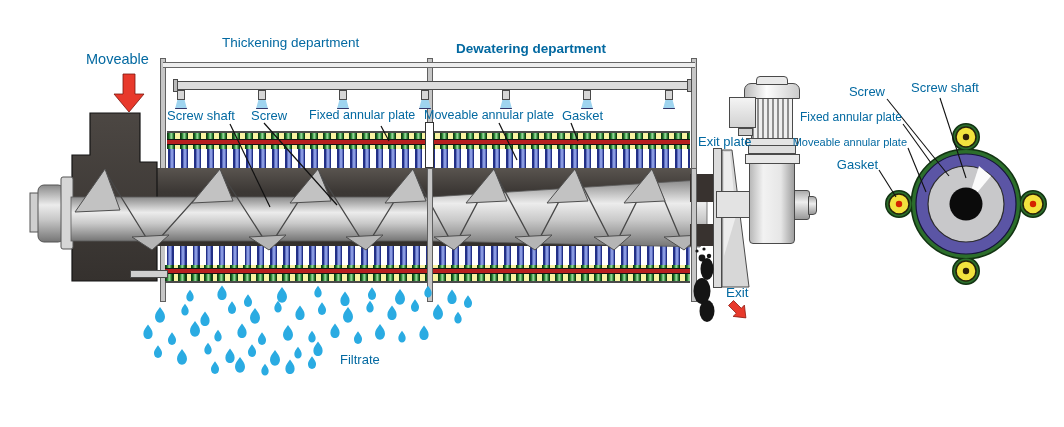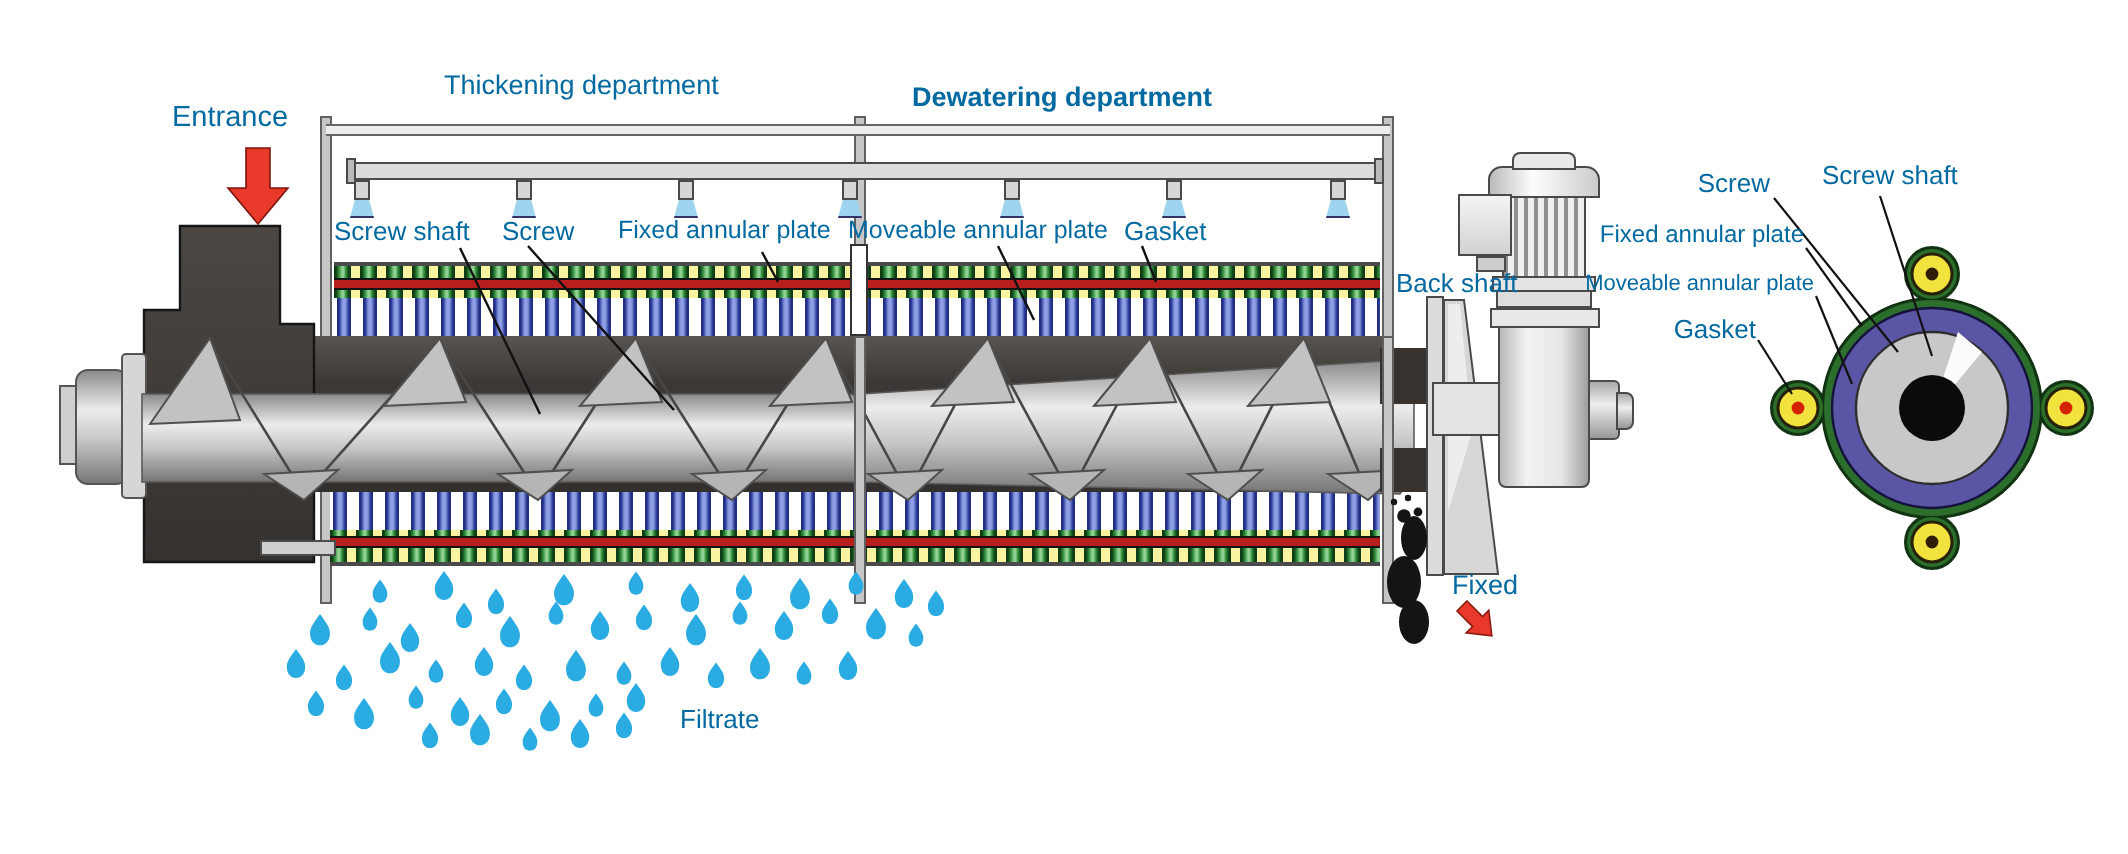--- a/index.html
+++ b/index.html
@@ -143,26 +143,26 @@
 
   <svg class="abs" style="left:688px;top:244px;" width="40" height="84" viewBox="688 244 40 84">
     <circle cx="697" cy="251" r="1.6" fill="#141414"></circle>
     <circle cx="704" cy="249" r="1.6" fill="#141414"></circle>
     <circle cx="709" cy="256" r="2.2" fill="#141414"></circle>
     <circle cx="702" cy="258" r="3.4" fill="#141414"></circle>
     <ellipse cx="707" cy="269" rx="6.5" ry="11" fill="#141414"></ellipse>
     <ellipse cx="702" cy="291" rx="8.5" ry="13" fill="#141414"></ellipse>
     <ellipse cx="707" cy="311" rx="7.5" ry="11" fill="#141414"></ellipse>
   </svg>
-  <div class="lbl" style="left:726px;top:286px;font-size:13.5px;">Fixed</div>
+  <div class="lbl" style="left:726px;top:286px;font-size:13.5px;">Exit</div>
   <svg class="abs" style="left:724px;top:296px;" width="26" height="28" viewBox="724 296 26 28">
     <polygon points="733.5,300.5 741.3,308.3 744.4,305.1 745.9,317.9 733.1,316.4 736.3,313.3 728.5,305.5" fill="#e8392b" stroke="#8c1a10" stroke-width="0.8"></polygon>
   </svg>
 
-  <div class="lbl" style="left:698px;top:135px;">Back shaft</div>
+  <div class="lbl" style="left:698px;top:135px;">Exit plate</div>
 
   <svg class="abs" style="left:160px;top:95px;" width="440" height="120" viewBox="160 95 440 120">
     <g stroke="#111" stroke-width="1.2">
       <line x1="230" y1="124" x2="270" y2="207"></line>
       <line x1="264" y1="123" x2="337" y2="205"></line>
       <line x1="381" y1="126" x2="389" y2="141"></line>
       <line x1="499" y1="123" x2="517" y2="160"></line>
       <line x1="571" y1="123" x2="578" y2="141"></line>
     </g>
   </svg>
@@ -215,21 +215,21 @@
       <path d="M0,-6.5 C2.6,-2.8 4.6,-0.6 4.6,2.4 C4.6,6 2.6,8 0,8 C-2.6,8 -4.6,6 -4.6,2.4 C-4.6,-0.6 -2.6,-2.8 0,-6.5 Z" fill="#2aabe2" transform="translate(298,352) scale(0.8)"></path>
       <path d="M0,-6.5 C2.6,-2.8 4.6,-0.6 4.6,2.4 C4.6,6 2.6,8 0,8 C-2.6,8 -4.6,6 -4.6,2.4 C-4.6,-0.6 -2.6,-2.8 0,-6.5 Z" fill="#2aabe2" transform="translate(318,348) scale(1)"></path>
       <path d="M0,-6.5 C2.6,-2.8 4.6,-0.6 4.6,2.4 C4.6,6 2.6,8 0,8 C-2.6,8 -4.6,6 -4.6,2.4 C-4.6,-0.6 -2.6,-2.8 0,-6.5 Z" fill="#2aabe2" transform="translate(215,367) scale(0.88)"></path>
       <path d="M0,-6.5 C2.6,-2.8 4.6,-0.6 4.6,2.4 C4.6,6 2.6,8 0,8 C-2.6,8 -4.6,6 -4.6,2.4 C-4.6,-0.6 -2.6,-2.8 0,-6.5 Z" fill="#2aabe2" transform="translate(240,364) scale(1.08)"></path>
       <path d="M0,-6.5 C2.6,-2.8 4.6,-0.6 4.6,2.4 C4.6,6 2.6,8 0,8 C-2.6,8 -4.6,6 -4.6,2.4 C-4.6,-0.6 -2.6,-2.8 0,-6.5 Z" fill="#2aabe2" transform="translate(265,369) scale(0.8)"></path>
       <path d="M0,-6.5 C2.6,-2.8 4.6,-0.6 4.6,2.4 C4.6,6 2.6,8 0,8 C-2.6,8 -4.6,6 -4.6,2.4 C-4.6,-0.6 -2.6,-2.8 0,-6.5 Z" fill="#2aabe2" transform="translate(290,366) scale(1)"></path>
       <path d="M0,-6.5 C2.6,-2.8 4.6,-0.6 4.6,2.4 C4.6,6 2.6,8 0,8 C-2.6,8 -4.6,6 -4.6,2.4 C-4.6,-0.6 -2.6,-2.8 0,-6.5 Z" fill="#2aabe2" transform="translate(312,362) scale(0.88)"></path>
     </svg>
   <div class="lbl" style="left:340px;top:353px;">Filtrate</div>
 
-  <div class="lbl" style="left:86px;top:52px;font-size:14.5px;">Entrance</div>
+  <div class="lbl" style="left:86px;top:52px;font-size:14.5px;">Moveable</div>
   <svg class="abs" style="left:112px;top:72px;" width="34" height="42" viewBox="0 0 34 42">
     <polygon points="11,2 23,2 23,22 32,22 17,40 2,22 11,22" fill="#e8392b" stroke="#7c150c" stroke-width="0.8"></polygon>
   </svg>
 
   <svg class="abs" style="left:858px;top:68px;" width="206" height="232" viewBox="858 68 206 232">
 
     <g stroke="#123312" stroke-width="3" fill="#2c6e2c">
       <circle cx="966" cy="137" r="12.5"></circle>
         <circle cx="899" cy="204" r="12.5"></circle>
       <circle cx="1033" cy="204" r="12.5"></circle>

